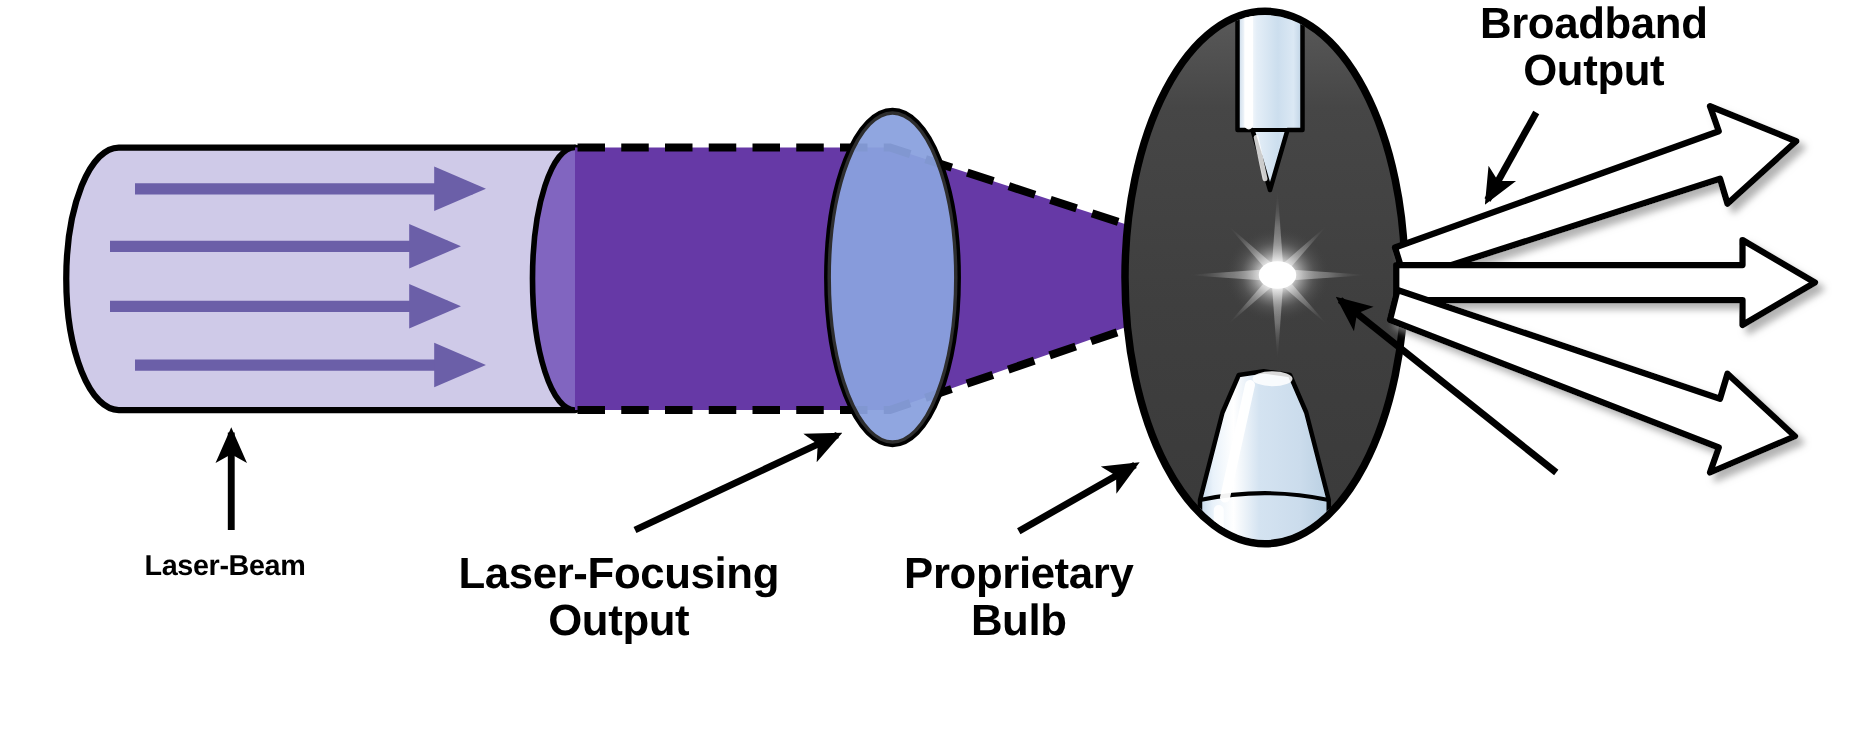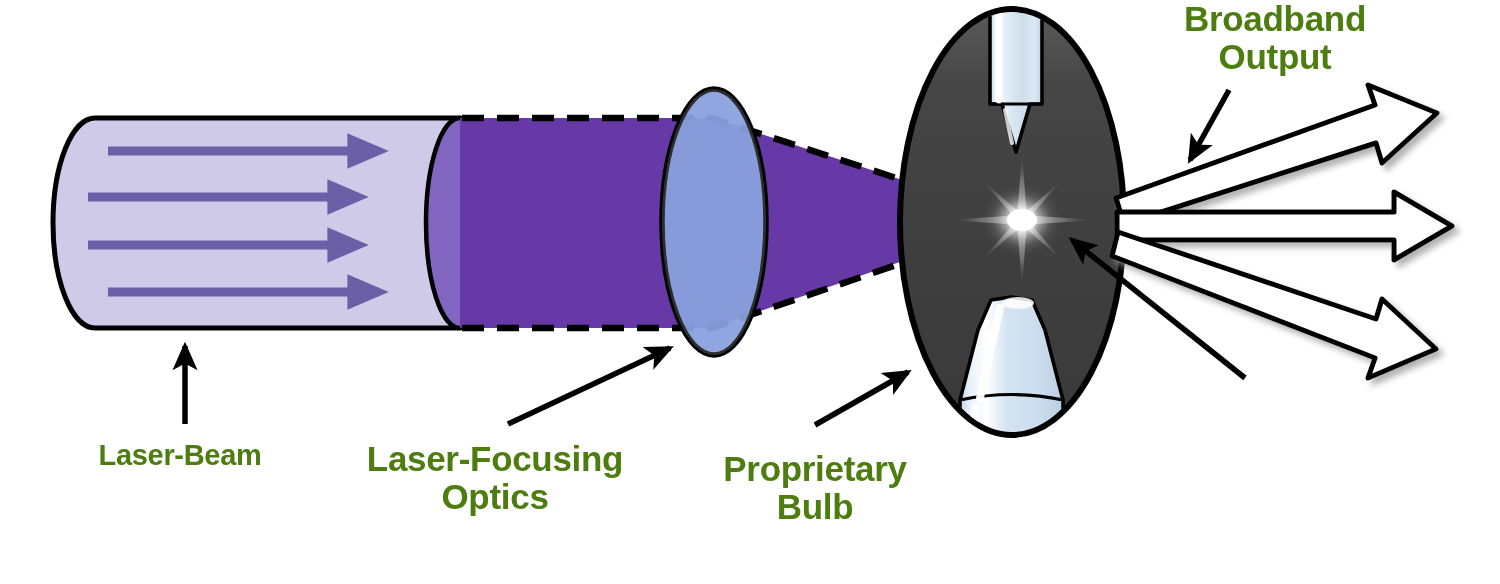--- a/index.html
+++ b/index.html
@@ -22,29 +22,29 @@
     left: 0;
     top: 0;
     width: 1500px;
     height: 584px;
     display: block;
   }
   .lbl {
     position: absolute;
     font-family: "Liberation Sans", sans-serif;
     font-weight: bold;
-    color: #4d7c0f;
+    color: #000000;
     text-align: center;
     line-height: 1.08;
     white-space: pre-line;
     letter-spacing: -0.3px;
   }
-  #label-laser-beam   { left: 30px;   top: 440px; width: 300px; font-size: 29px; }
+  #label-laser-beam   { left: 30px;   top: 440px; width: 300px; font-size: 23px; }
   #label-focus-optics { left: 330px;  top: 440px; width: 330px; font-size: 35px; }
-  #label-bulb         { left: 670px;  top: 450px; width: 290px; font-size: 35px; }
+  #label-bulb         { left: 670px;  top: 440px; width: 290px; font-size: 35px; }
   #label-broadband    { left: 1120px; top: 0px;   width: 310px; font-size: 35px; }
   #label-plasma       { left: 1130px; top: 388px; width: 320px; font-size: 35px; }
 </style>
 </head>
 <body>
 
 <div id="stage">
 
   <svg id="diagram" viewBox="0 0 1500 584">
     <defs>
@@ -203,21 +203,21 @@
 
       <line x1="1229" y1="90" x2="1190" y2="160" stroke="#000000" stroke-width="5.5" marker-end="url(#blackArrowHead)"></line>
 
       <line x1="1245" y1="378" x2="1072" y2="240" stroke="#000000" stroke-width="5.5" marker-end="url(#blackArrowHead)"></line>
     </g>
   </svg>
 
   <div class="lbl" id="label-laser-beam">Laser-Beam</div>
 
   <div class="lbl" id="label-focus-optics">Laser-Focusing
-Optics</div>
+Output</div>
 
   <div class="lbl" id="label-bulb">Proprietary
 Bulb</div>
 
   <div class="lbl" id="label-broadband">Broadband
 Output</div>
 
 
 </div>
 

